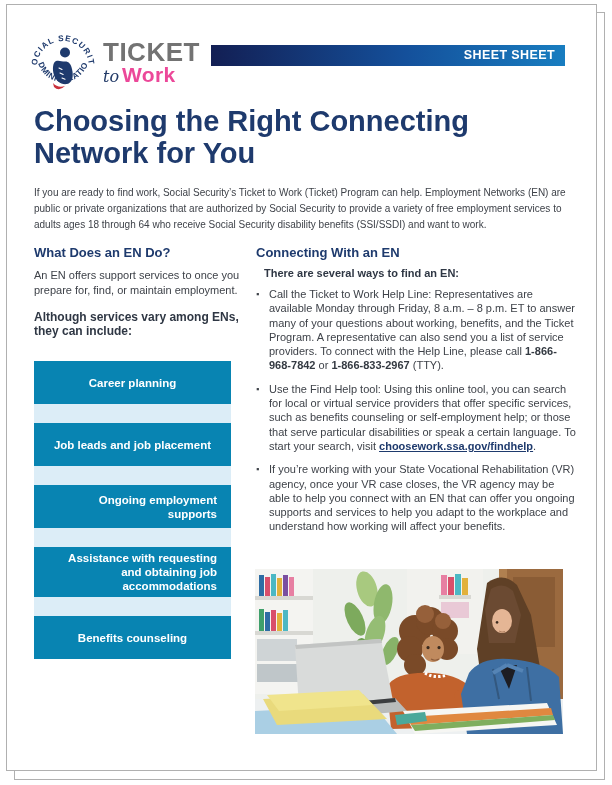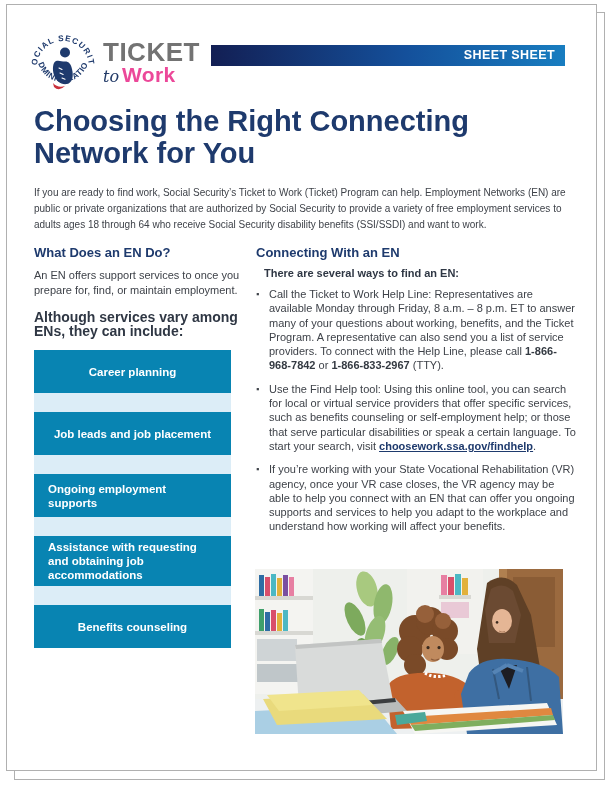--- a/index.html
+++ b/index.html
@@ -23,26 +23,26 @@
 
   
   .title { position:absolute; left:27px; top:100px; width:505px; font-size:29px; line-height:32px; font-weight:800; color:#1e3a6d; }
   .intro { position:absolute; left:27px; top:180px; width:546px; font-size:10px; line-height:15.8px; color:#3e4249; }
 
   
   .col-left  { position:absolute; left:27px;  top:240px; width:211px; }
   .col-right { position:absolute; left:249px; top:240px; width:321px; }
   .col-h2 { font-size:13px; font-weight:800; color:#1e3a6d; margin-bottom:8px; }
   .col-p  { font-size:11px; line-height:14.8px; color:#3e4249; margin-bottom:12px; }
-  .col-p-bold { font-size:14px; line-height:14.8px; color:#2f3744; font-weight:700; margin-bottom:11px; }
+  .col-p-bold { font-size:12px; line-height:14.8px; color:#2f3744; font-weight:700; margin-bottom:22px; }
 
   .services { width:197px; }
   .service-box { background:#0884b2; color:#fff; font-size:11.5px; font-weight:600; line-height:14px;
                  min-height:43px; display:flex; align-items:center; justify-content:center;
-                 text-align:left; padding:4px 14px; }
+                 text-align:right; padding:4px 14px; }
   .connector { height:19px; background:#dcedf7; }
 
   .ways-bold { font-size:11px; font-weight:700; color:#2f3744; margin:-1px 8px 8px; }
   .bullets { list-style:none; }
   .bullets li { position:relative; padding-left:13px; font-size:11px; line-height:14.3px; color:#3e4249; margin-bottom:9px; }
   .bullets li::before { content:"▪"; position:absolute; left:0; top:0; font-size:9px; color:#3e4249; }
   .bullets b { font-weight:700; color:#343a42; }
   .inline-link { font-weight:700; color:#1e3a6d; text-decoration:underline; cursor:pointer; }
 
   .photo { position:absolute; left:248px; top:564px; width:308px; height:165px; overflow:hidden; }

